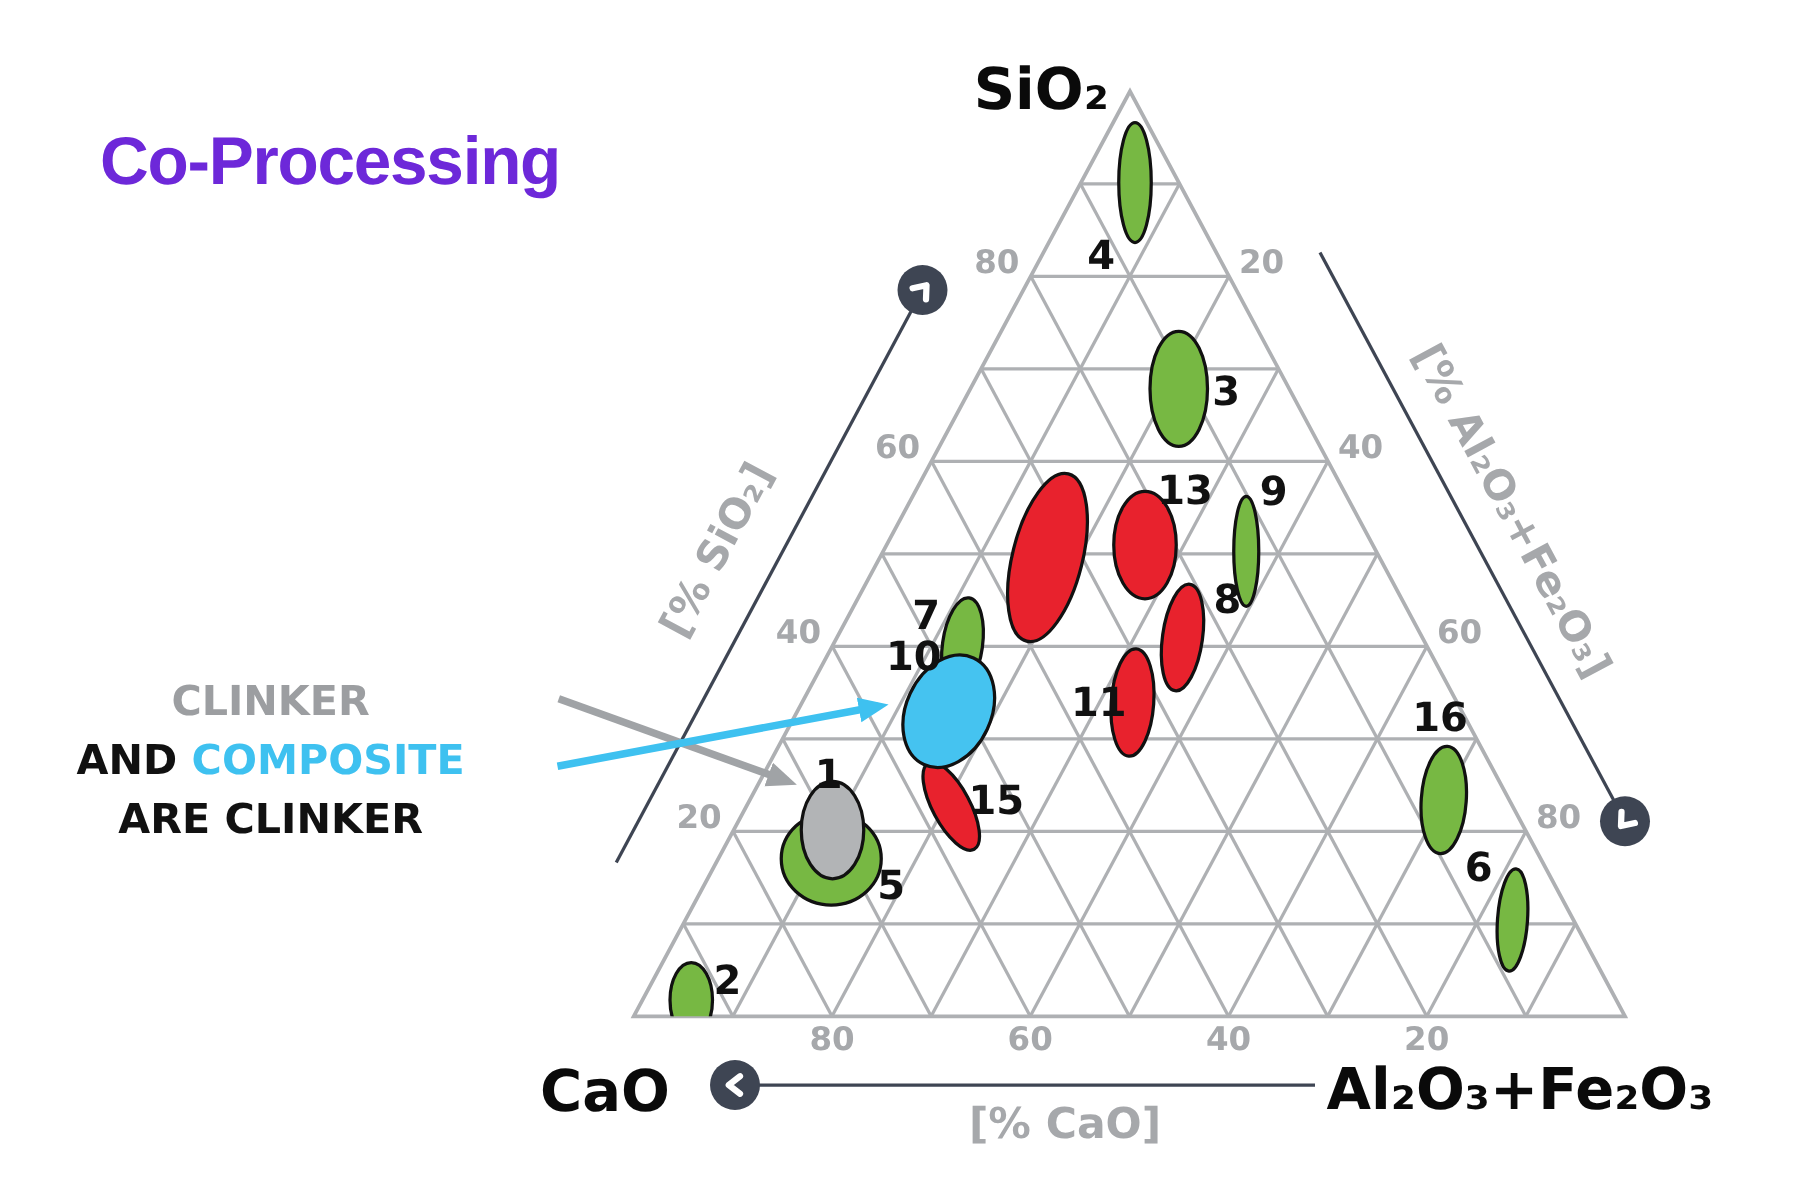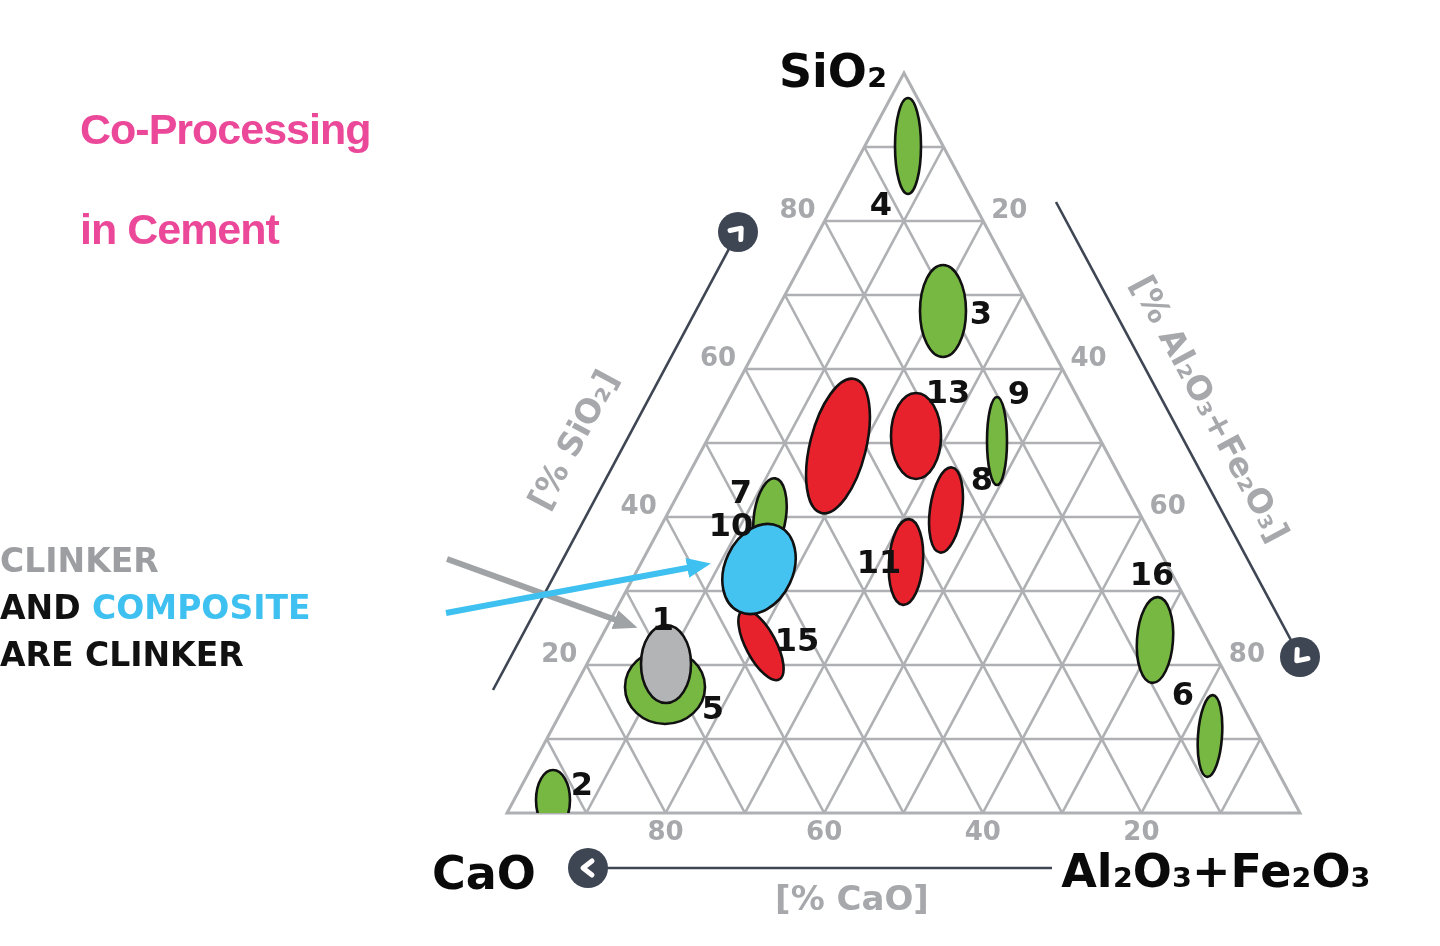--- a/index.html
+++ b/index.html
@@ -1,22 +1,22 @@
 <!DOCTYPE html>
 <html><head>
 <meta charset="utf-8">
 <style>
   html,body{margin:0;padding:0;background:#ffffff;}
   .page{position:relative;width:1440px;height:946px;overflow:hidden;background:#ffffff;
         font-family:"DejaVu Sans",sans-serif;}
   svg{position:absolute;left:0;top:0;}
   .title{position:absolute;left:80px;top:79px;width:620px;
          font-family:"Liberation Sans",sans-serif;font-weight:bold;
-         font-size:43px;line-height:100px;color:#ec4899;letter-spacing:-1px;}
-  .anno{position:absolute;left:0;top:537px;width:433px;text-align:left;
+         font-size:54px;line-height:100px;color:#6d28d9;letter-spacing:-1px;}
+  .anno{position:absolute;left:0;top:537px;width:433px;text-align:center;
         font-family:"DejaVu Sans",sans-serif;font-weight:bold;
         font-size:33px;line-height:47px;color:#111111;}
   .anno .gray{color:#9c9ea1;}
   .anno .cyan{color:#3ec1f0;margin-top:32px;}
   text{font-family:"DejaVu Sans",sans-serif;font-weight:bold;}
   .tick{font-size:26px;fill:#a6a8ab;}
   .axisTitle{font-size:33px;fill:#a6a8ab;}
   .axisTitleB{font-size:34px;fill:#a6a8ab;}
   .vertex{font-size:46px;fill:#0a0a0a;}
   .num{font-size:32px;fill:#111111;}
@@ -135,21 +135,20 @@
     <text class="vertex" x="484" y="889" text-anchor="middle">CaO</text>
     <text class="vertex" x="1216" y="887" text-anchor="middle">Al₂O₃+Fe₂O₃</text>
 
     <text class="axisTitle" text-anchor="middle" transform="translate(583,445) rotate(-61.8)">[% SiO₂]</text>
     <text class="axisTitle" text-anchor="middle" transform="translate(1200,414) rotate(61.8)">[% Al₂O₃+Fe₂O₃]</text>
     <text class="axisTitleB" x="852" y="910" text-anchor="middle">[% CaO]</text>
   </svg>
 
   <div class="title">
     <div>Co-Processing</div>
-    <div>in Cement</div>
   </div>
 
   <div class="anno">
     <div class="gray">CLINKER</div>
     <div><span>AND</span> <span class="cyan">COMPOSITE</span></div>
     <div>ARE CLINKER</div>
   </div>
 
 </div>
 

